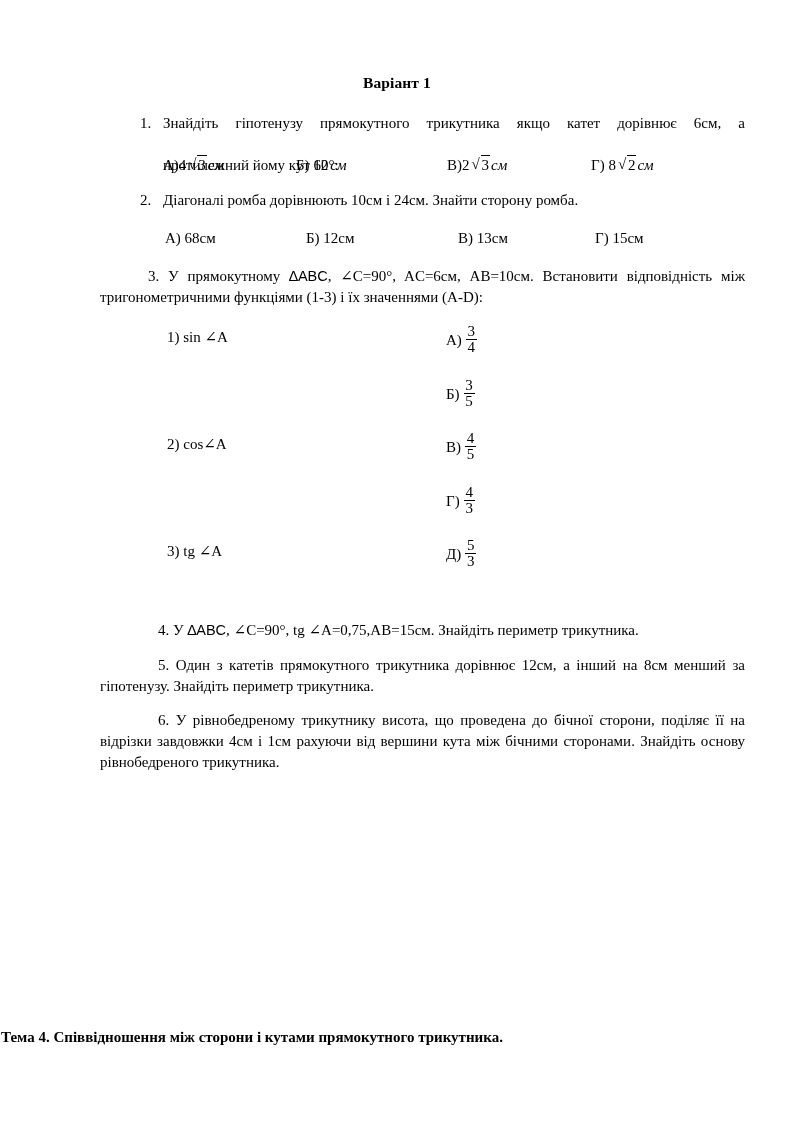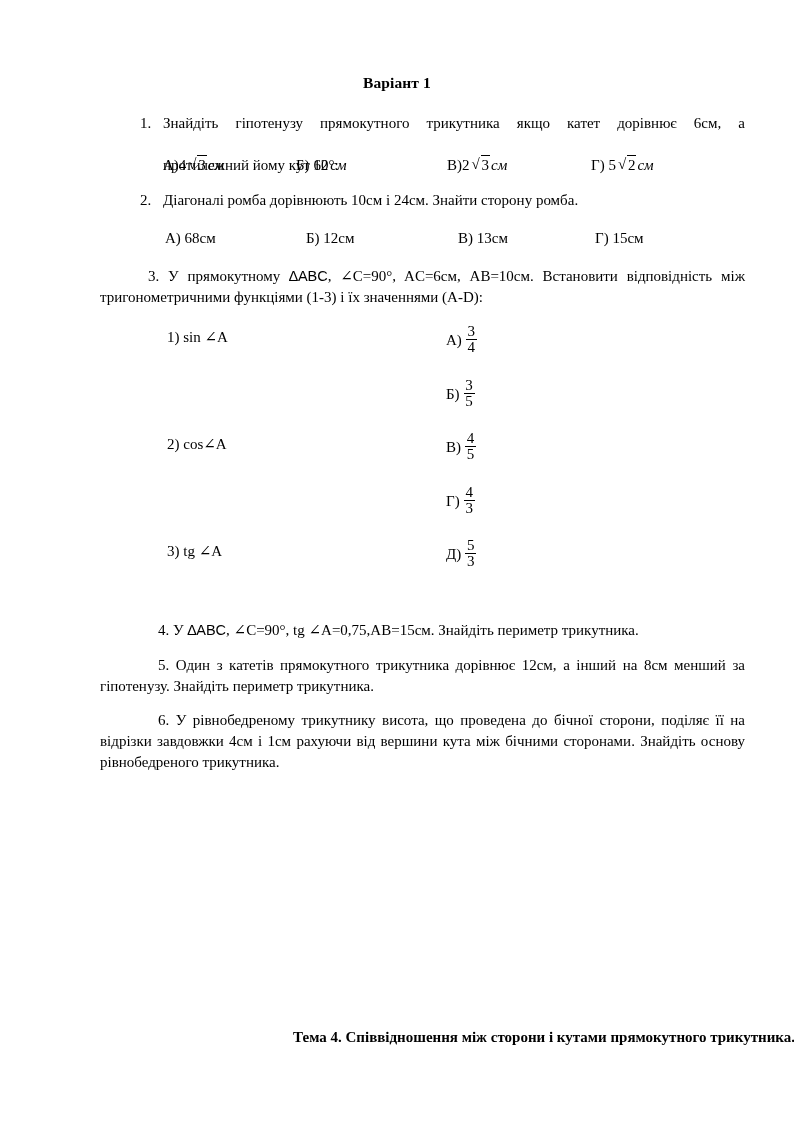--- a/index.html
+++ b/index.html
@@ -159,21 +159,21 @@
   #q4-body { top: 620px; left: 100px; width: 645px; text-indent: 58px; }
   #q5-body { top: 655px; left: 100px; width: 645px; text-indent: 58px; }
   #q6-body { top: 710px; left: 100px; width: 645px; text-indent: 58px; }
 
   
   .doc-footer {
     position: absolute;
     top: 1029px;
     left: 1px;
     width: 794px;
-    text-align: right;
+    text-align: left;
     font-weight: bold;
     font-size: 15px;
   }
 </style>
 </head>
 <body>
 
 <div class="page">
 
   <div class="doc-title">Варіант 1</div>
@@ -188,21 +188,21 @@
     <span class="opt" style="left:0px;">
       <span>А)4</span><span class="rad"><span class="radsym">√</span><span class="radnum">3</span></span><span class="ital">см</span>
     </span>
     <span class="opt" style="left:133px;">
       <span>Б) 12</span><span class="ital" style="margin-left:2px;">см</span>
     </span>
     <span class="opt" style="left:284px;">
       <span>В)2</span><span class="rad"><span class="radsym">√</span><span class="radnum">3</span></span><span class="ital">см</span>
     </span>
     <span class="opt" style="left:428px;">
-      <span>Г) 5</span><span class="rad"><span class="radsym">√</span><span class="radnum">2</span></span><span class="ital">см</span>
+      <span>Г) 8</span><span class="rad"><span class="radsym">√</span><span class="radnum">2</span></span><span class="ital">см</span>
     </span>
   </div>
 
   <div class="num-marker" id="q2-marker">2.</div>
   <div class="blk" id="q2-body">Діагоналі ромба дорівнюють 10см і 24см. Знайти сторону ромба.</div>
 
   <div class="opt-row" style="top:228px; left:165px; width:582px;">
     <span class="opt" style="left:0px;">А) 68см</span>
     <span class="opt" style="left:141px;">Б) 12см</span>
     <span class="opt" style="left:285px;margin-left:8px;">В) 13см</span>

